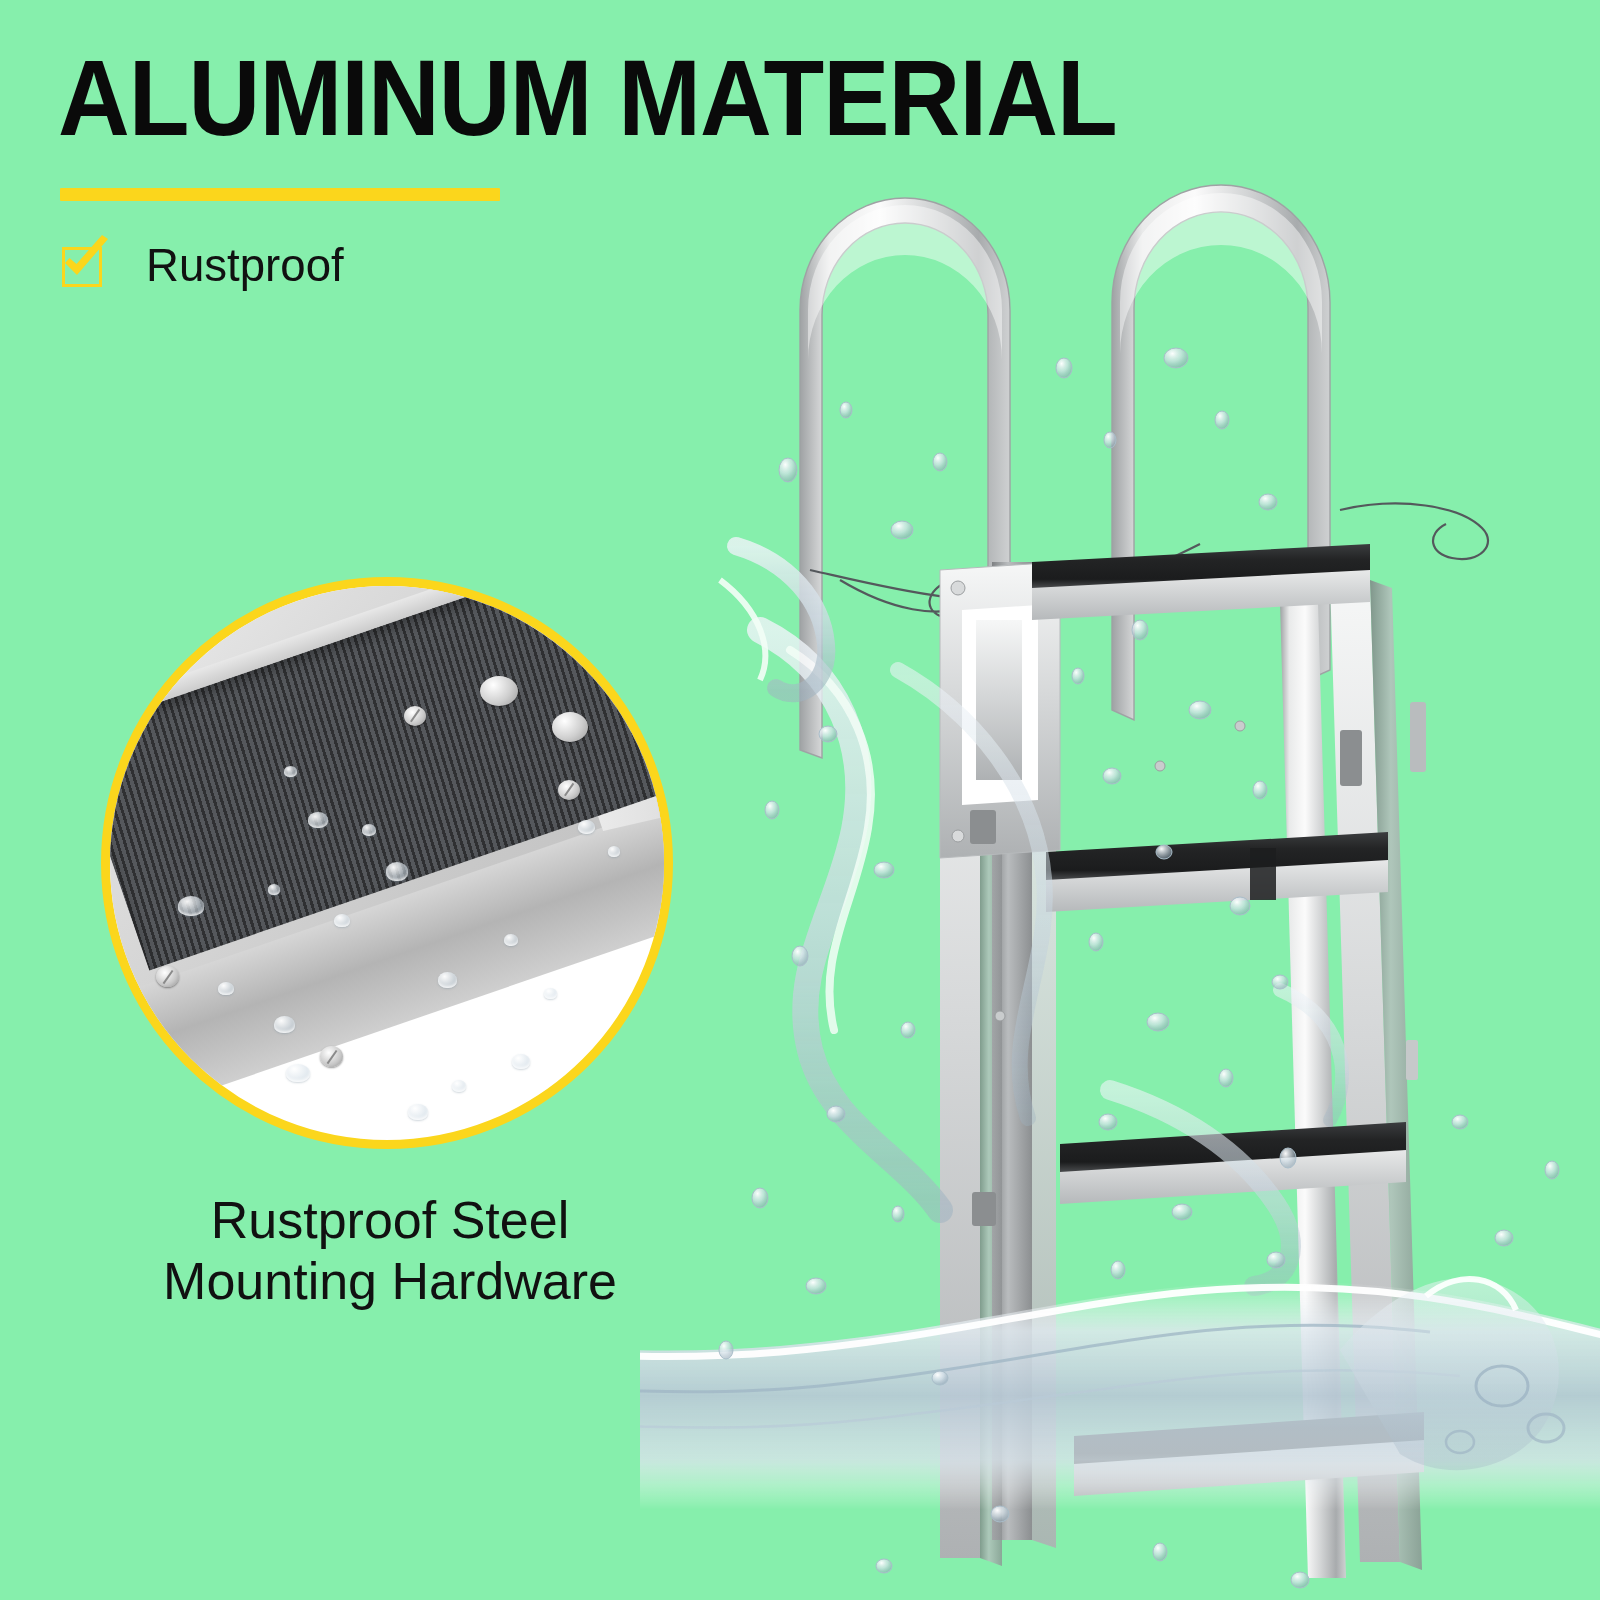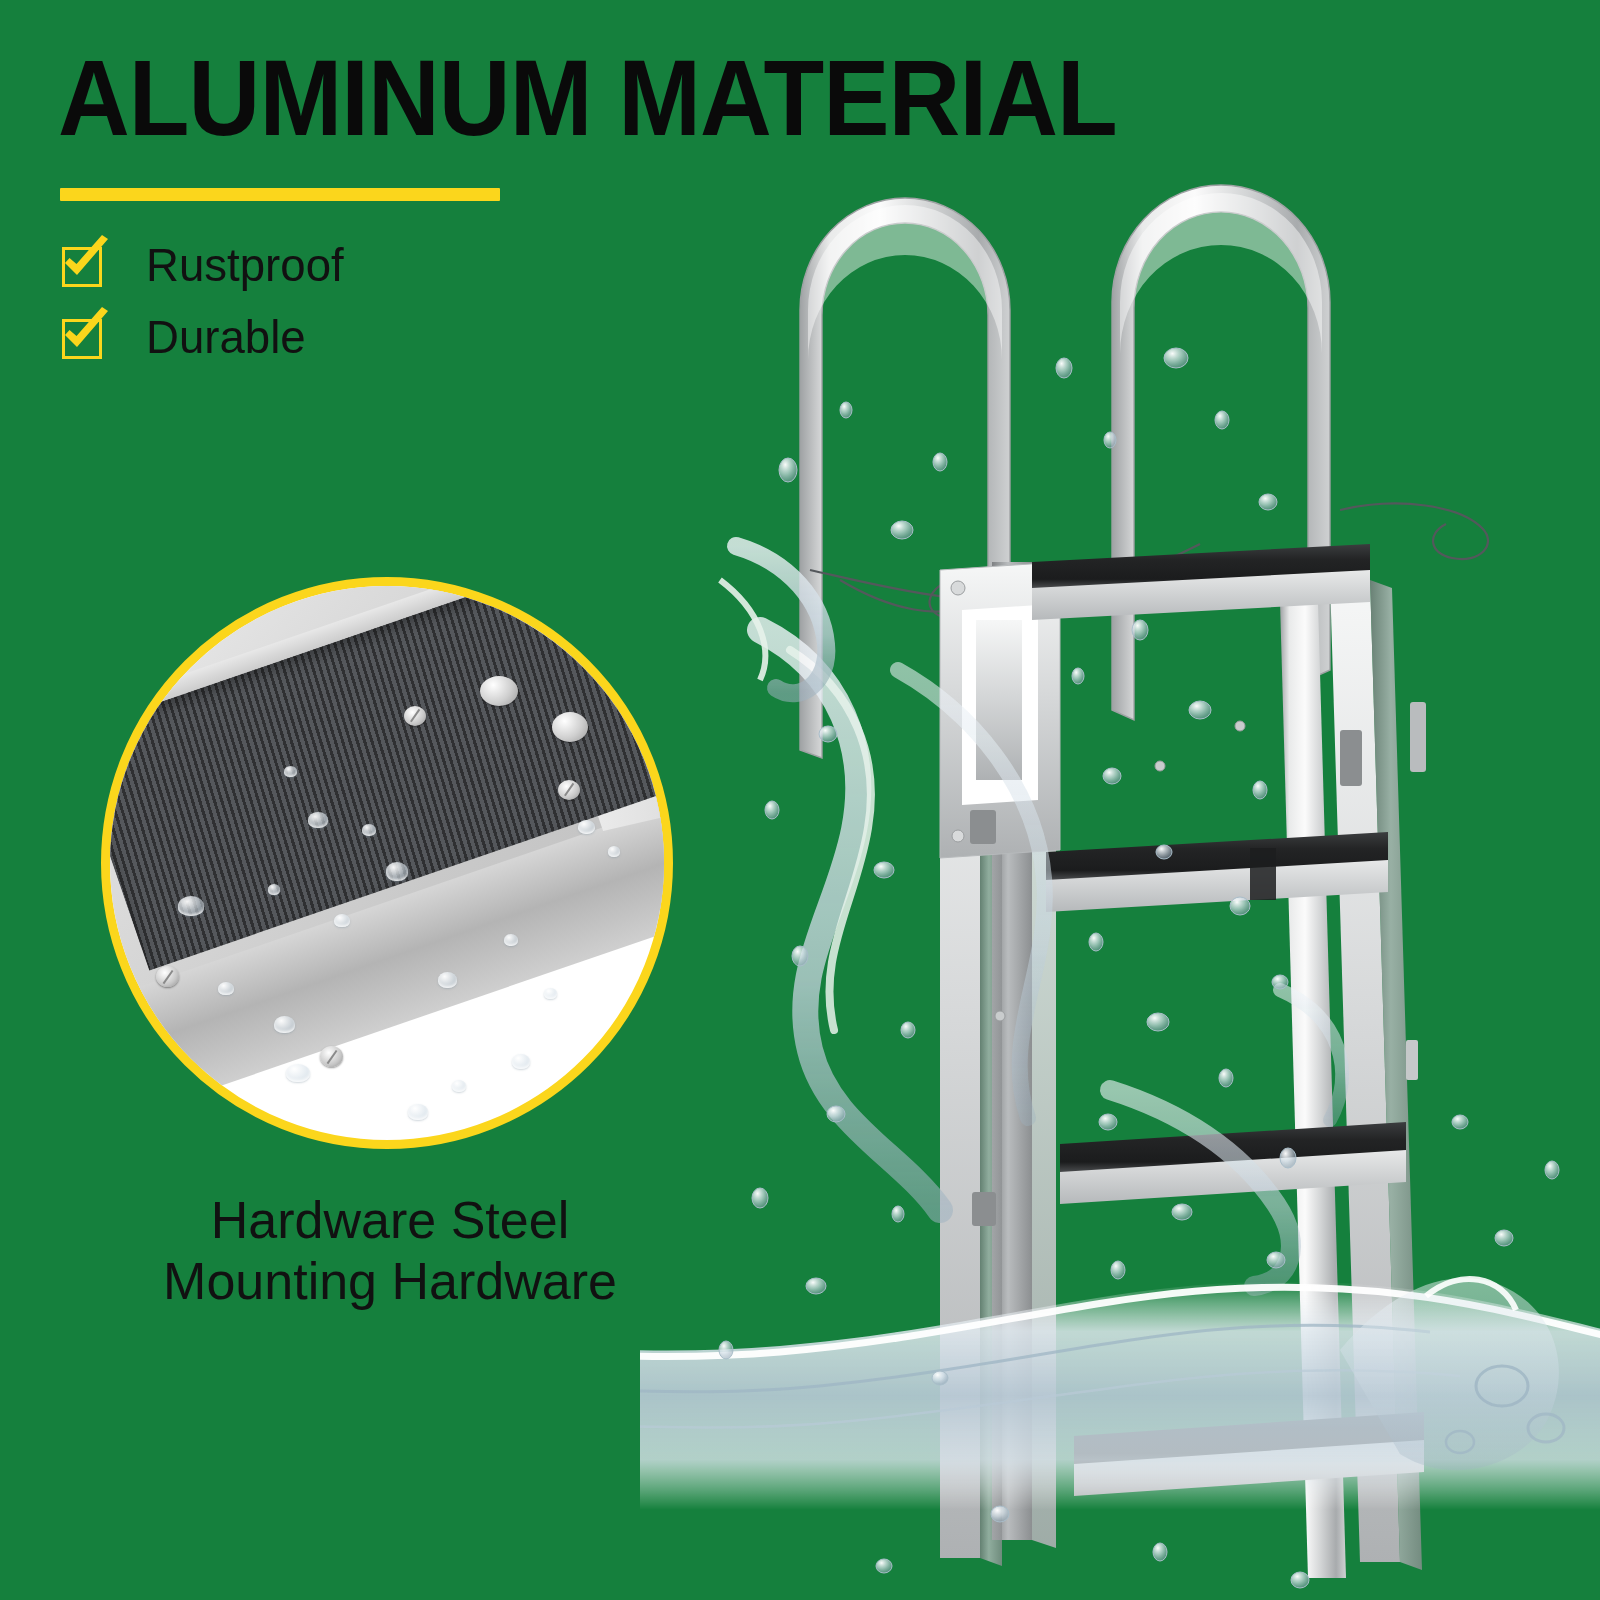--- a/index.html
+++ b/index.html
@@ -1,18 +1,18 @@
 <!DOCTYPE html>
 <html><head>
 <meta charset="utf-8">
 <style>
   html,body{margin:0;padding:0;background:#fff;}
   body{width:1600px;height:1600px;overflow:hidden;font-family:"Liberation Sans",sans-serif;}
 
-  #stage{position:relative;width:1600px;height:1600px;background:#15803d;overflow:hidden;}
+  #stage{position:relative;width:1600px;height:1600px;background:#86efac;overflow:hidden;}
 
   
   #headline{
     position:absolute;left:58px;top:44px;
     font-family:"Liberation Sans Narrow","Liberation Sans",sans-serif;
     font-weight:700;font-size:108px;line-height:1.0;
     letter-spacing:-1px;color:#0a0a0a;white-space:nowrap;
     transform:scaleX(0.92);transform-origin:left top;
   }
   #rule{
@@ -98,29 +98,20 @@
       <span class="cbox">
         <span class="sq"></span>
         <svg class="tick" viewBox="0 0 56 56" aria-hidden="true">
           <path d="M7 30 L19 42 L50 6 L44 2 L18.5 31 L11.5 25 Z" fill="#fbd61c"></path>
         </svg>
       </span>
       <span class="feat-label">Rustproof</span>
     </div>
 
 
-    <div class="feat">
-      <span class="cbox">
-        <span class="sq"></span>
-        <svg class="tick" viewBox="0 0 56 56" aria-hidden="true">
-          <path d="M7 30 L19 42 L50 6 L44 2 L18.5 31 L11.5 25 Z" fill="#fbd61c"></path>
-        </svg>
-      </span>
-      <span class="feat-label">Durable</span>
-    </div>
 
   </div>
 
   <div id="inset">
     <div class="photo">
       <div class="slab" id="slabMain"></div>
       <div class="slab" id="slabEdge"></div>
       <div id="postUp"></div>
       <div id="rightRail"></div>
       <div id="treadTopBar"></div>
@@ -149,21 +140,21 @@
       <span class="drop" style="left:436px;top:404px;width:13px;height:11px;"></span>
       <span class="drop" style="left:404px;top:470px;width:18px;height:15px;"></span>
       <span class="drop" style="left:344px;top:496px;width:14px;height:12px;"></span>
       <span class="drop" style="left:300px;top:520px;width:20px;height:16px;"></span>
       <span class="drop" style="left:470px;top:512px;width:15px;height:13px;"></span>
       <span class="drop" style="left:178px;top:480px;width:24px;height:18px;"></span>
     </div>
   </div>
 
   <div id="caption">
-    <div>Hardware Steel</div>
+    <div>Rustproof Steel</div>
     <div>Mounting Hardware</div>
   </div>
 
   <div id="product">
     <svg width="960" height="1490" viewBox="0 0 960 1490">
       <defs>
         <linearGradient id="alu" x1="0" y1="0" x2="1" y2="0">
           <stop offset="0%" stop-color="#9fa2a4"></stop>
           <stop offset="14%" stop-color="#e9eaea"></stop>
           <stop offset="38%" stop-color="#fbfbfb"></stop>

